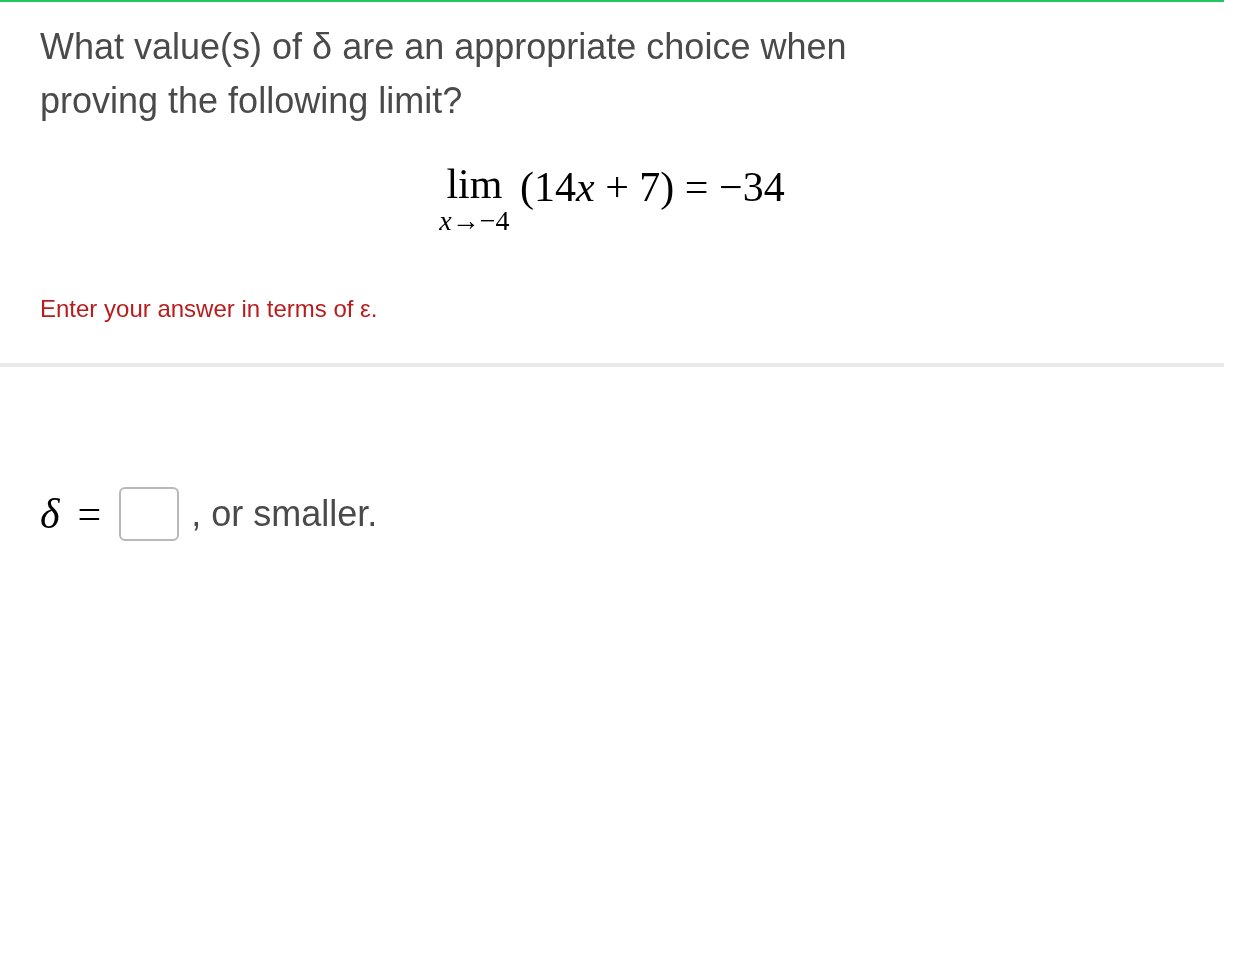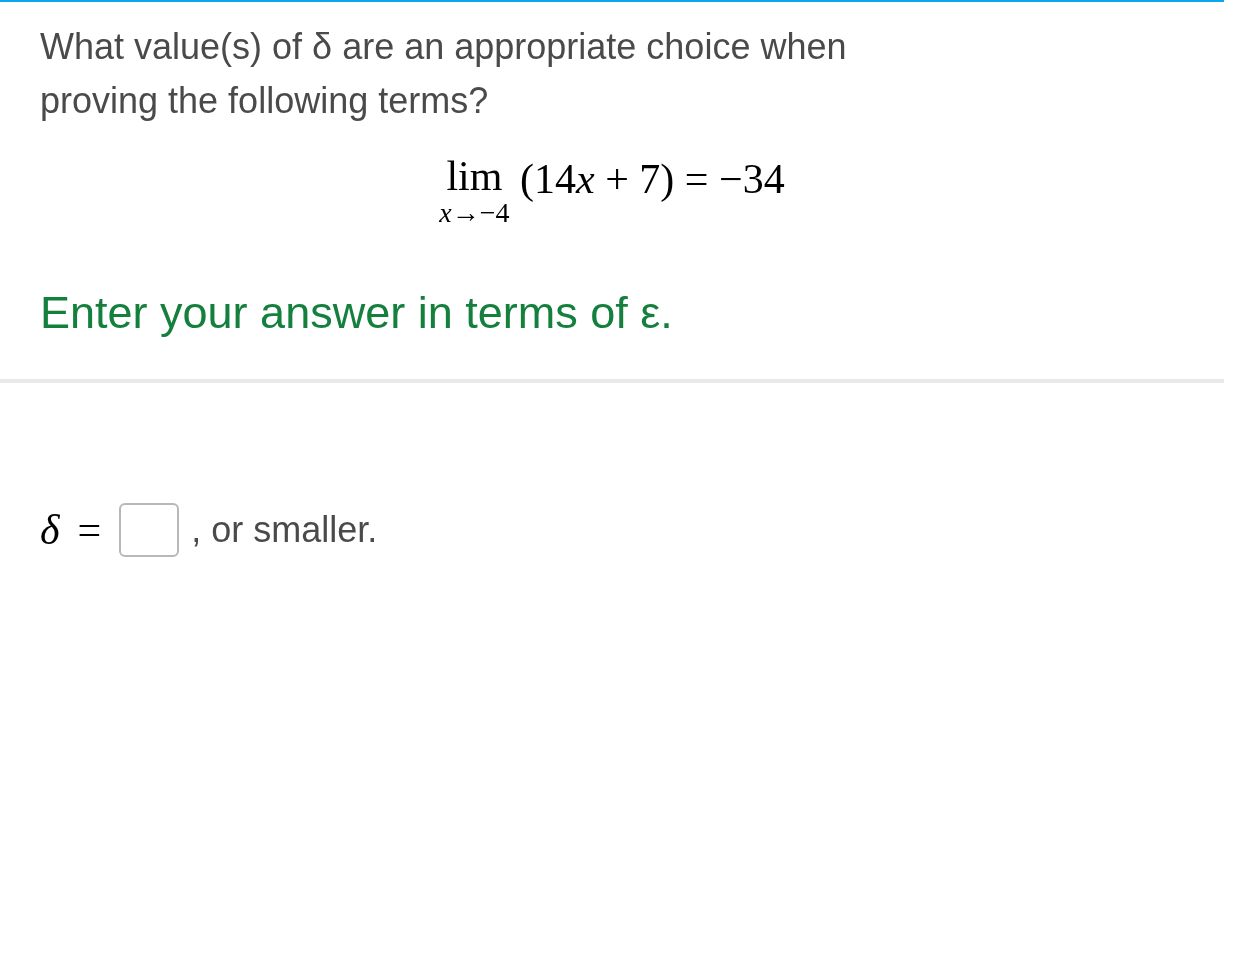--- a/index.html
+++ b/index.html
@@ -5,35 +5,35 @@
   html, body {
     margin: 0;
     padding: 0;
     font-family: "Helvetica Neue", Arial, sans-serif;
     color: #4a4a4a;
     background: #ffffff;
   }
   .page {
     width: 1224px;
     box-sizing: border-box;
-    border-top: 2px solid #0ea5e9;
+    border-top: 2px solid #22c55e;
   }
   .section {
     padding: 16px 40px 40px 40px;
   }
   .question-text {
     font-size: 36px;
     line-height: 1.4;
     color: #4a4a4a;
     font-weight: 400;
     margin-top: 4px;
   }
   .math-display {
     text-align: center;
-    margin: 28px 0 60px 0;
+    margin: 36px 0 60px 0;
     position: relative;
   }
   .limit-wrap {
     display: inline-block;
     text-align: center;
     vertical-align: middle;
   }
   .lim-top {
     font-family: "Times New Roman", Times, serif;
     font-size: 42px;
@@ -57,22 +57,22 @@
     vertical-align: middle;
     font-family: "Times New Roman", Times, serif;
     font-size: 42px;
     color: #000;
     margin-left: 6px;
     position: relative;
     top: -12px;
   }
   .ital { font-style: italic; }
   .follow-text {
-    font-size: 45px;
-    color: #15803d;
+    font-size: 24px;
+    color: #b91c1c;
     font-weight: 400;
   }
   .divider {
     border-top: 2px solid #e9e9e9;
   }
   .answer-area {
     padding: 120px 40px 30px 40px;
     font-family: "Times New Roman", Times, serif;
     font-size: 40px;
     color: #000;
@@ -108,21 +108,21 @@
     font-weight: 400;
   }
 </style>
 </head>
 <body>
 
 <div class="page">
 
   <div class="section">
     <div class="question-text">What value(s) of δ are an appropriate choice when</div>
-    <div class="question-text">proving the following terms?</div>
+    <div class="question-text">proving the following limit?</div>
 
     <div class="math-display">
       <span class="limit-wrap">
         <span class="lim-top">lim</span>
         <span class="lim-bottom">
           <span class="ital">x</span><span class="arrow">→</span><span>−4</span>
         </span>
       </span>
       <span class="expr">
         <span>(14</span><span class="ital">x</span><span> + 7) = −34</span>

